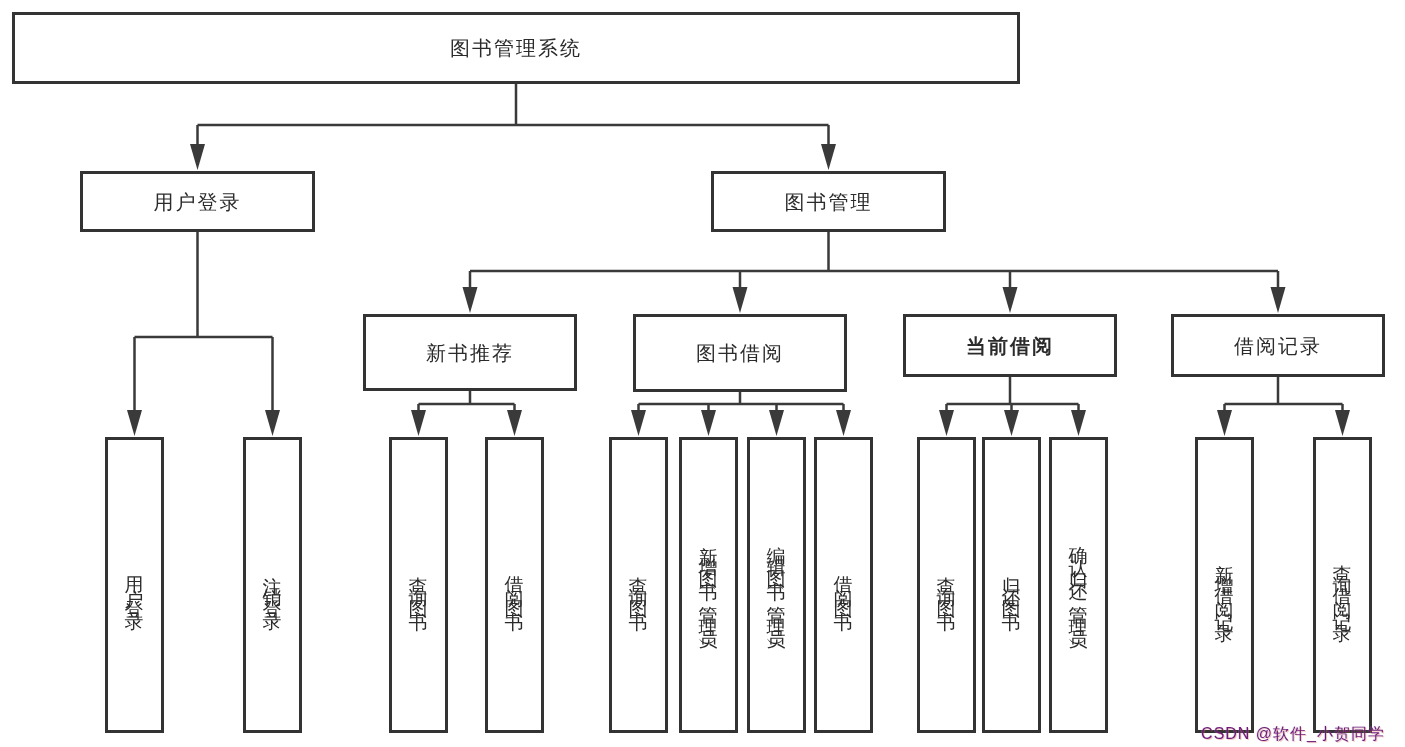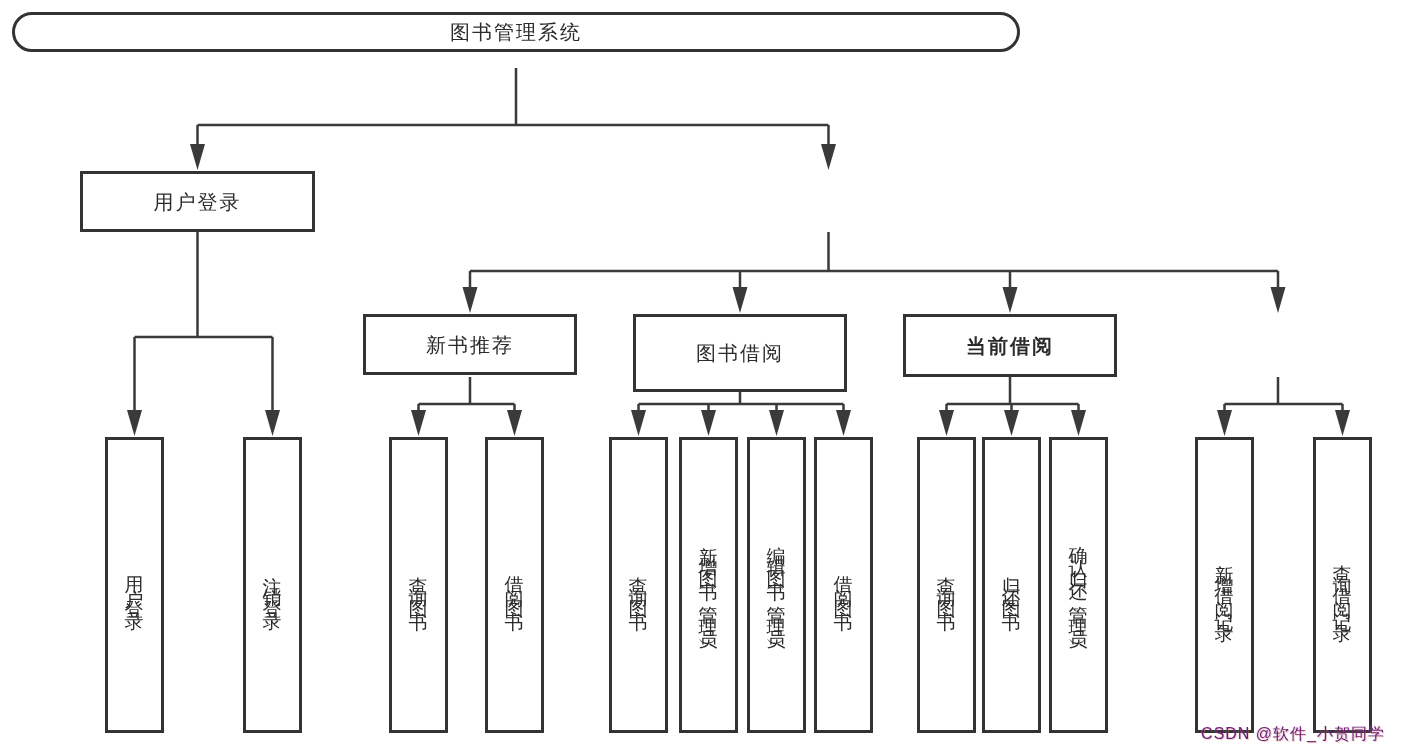--- a/index.html
+++ b/index.html
@@ -71,27 +71,29 @@
       <use href="#arrowhead" transform="translate(776.5,436)"></use>
       <use href="#arrowhead" transform="translate(843.5,436)"></use>
       <use href="#arrowhead" transform="translate(946.5,436)"></use>
       <use href="#arrowhead" transform="translate(1011.5,436)"></use>
       <use href="#arrowhead" transform="translate(1078.5,436)"></use>
       <use href="#arrowhead" transform="translate(1224.5,436)"></use>
       <use href="#arrowhead" transform="translate(1342.5,436)"></use>
     </g>
   </svg>
 
-  <div class="node" style="left:12px;top:12px;width:1008px;height:40px;border-radius:28px;">图书管理系统</div>
+  <div class="node" style="left:12px;top:12px;width:1008px;height:72px;">图书管理系统</div>
 
   <div class="node" style="left:80px;top:171px;width:235px;height:61px;">用户登录</div>
+  <div class="node" style="left:711px;top:171px;width:235px;height:61px;">图书管理</div>
 
-  <div class="node" style="left:363px;top:314px;width:214px;height:61px;">新书推荐</div>
+  <div class="node" style="left:363px;top:314px;width:214px;height:77px;">新书推荐</div>
   <div class="node" style="left:633px;top:314px;width:214px;height:78px;">图书借阅</div>
   <div class="node" style="left:903px;top:314px;width:214px;height:63px;font-weight:bold;">当前借阅</div>
+  <div class="node" style="left:1171px;top:314px;width:214px;height:63px;">借阅记录</div>
 
   <div class="node vnode" style="left:105px;top:437px;width:59px;height:296px;">用户登录</div>
   <div class="node vnode" style="left:243px;top:437px;width:59px;height:296px;">注销登录</div>
 
   <div class="node vnode" style="left:389px;top:437px;width:59px;height:296px;">查询图书</div>
   <div class="node vnode" style="left:485px;top:437px;width:59px;height:296px;">借阅图书</div>
 
   <div class="node vnode" style="left:609px;top:437px;width:59px;height:296px;">查询图书</div>
   <div class="node vnode" style="left:679px;top:437px;width:59px;height:296px;">新增图书（管理员）</div>
   <div class="node vnode" style="left:747px;top:437px;width:59px;height:296px;">编辑图书（管理员）</div>

